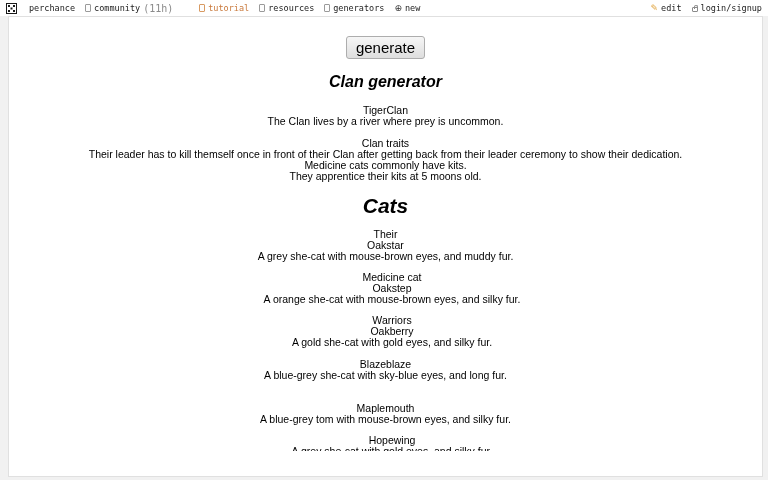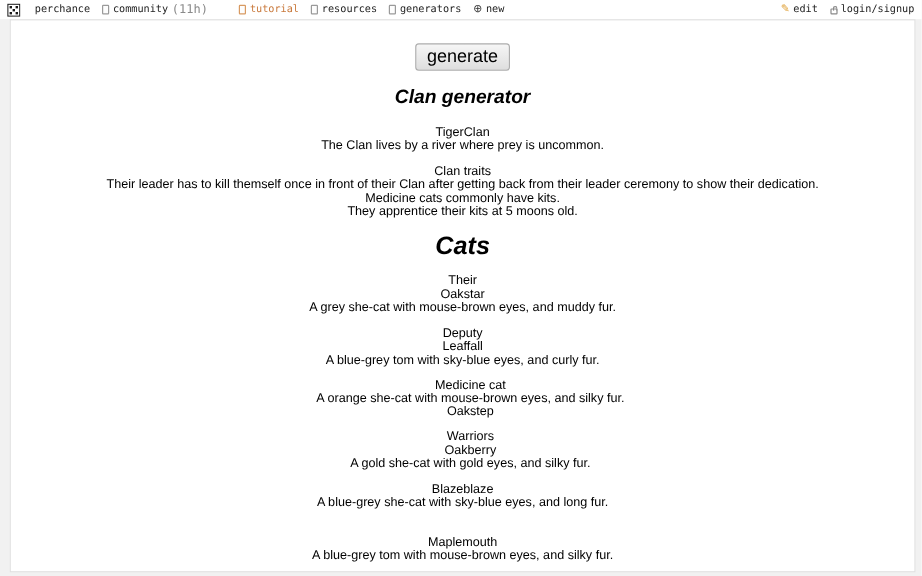--- a/index.html
+++ b/index.html
@@ -153,30 +153,25 @@
   </div>
 
   <h2 class="cats-title">Cats</h2>
 
   <div class="blk m13">
     <span class="line role-line">Their</span>
     <span class="line">Oakstar</span>
     <span class="line">A grey she-cat with mouse-brown eyes, and muddy fur.</span>
   </div>
 
-  <div class="blk">
-    <span class="line role-line">Deputy</span>
-    <span class="line">Leaffall</span>
-    <span class="line">A blue-grey tom with sky-blue eyes, and curly fur.</span>
-  </div>
 
   <div class="blk m10">
     <span class="line role-line">Medicine cat</span>
+    <span class="line">Oakstep</span>
     <span class="line">A orange she-cat with mouse-brown eyes, and silky fur.</span>
-    <span class="line">Oakstep</span>
   </div>
 
   <div class="blk m10">
     <span class="line role-line">Warriors</span>
     <span class="line">Oakberry</span>
     <span class="line">A gold she-cat with gold eyes, and silky fur.</span>
   </div>
 
   <div class="blk">
     <span class="line">Blazeblaze</span>

